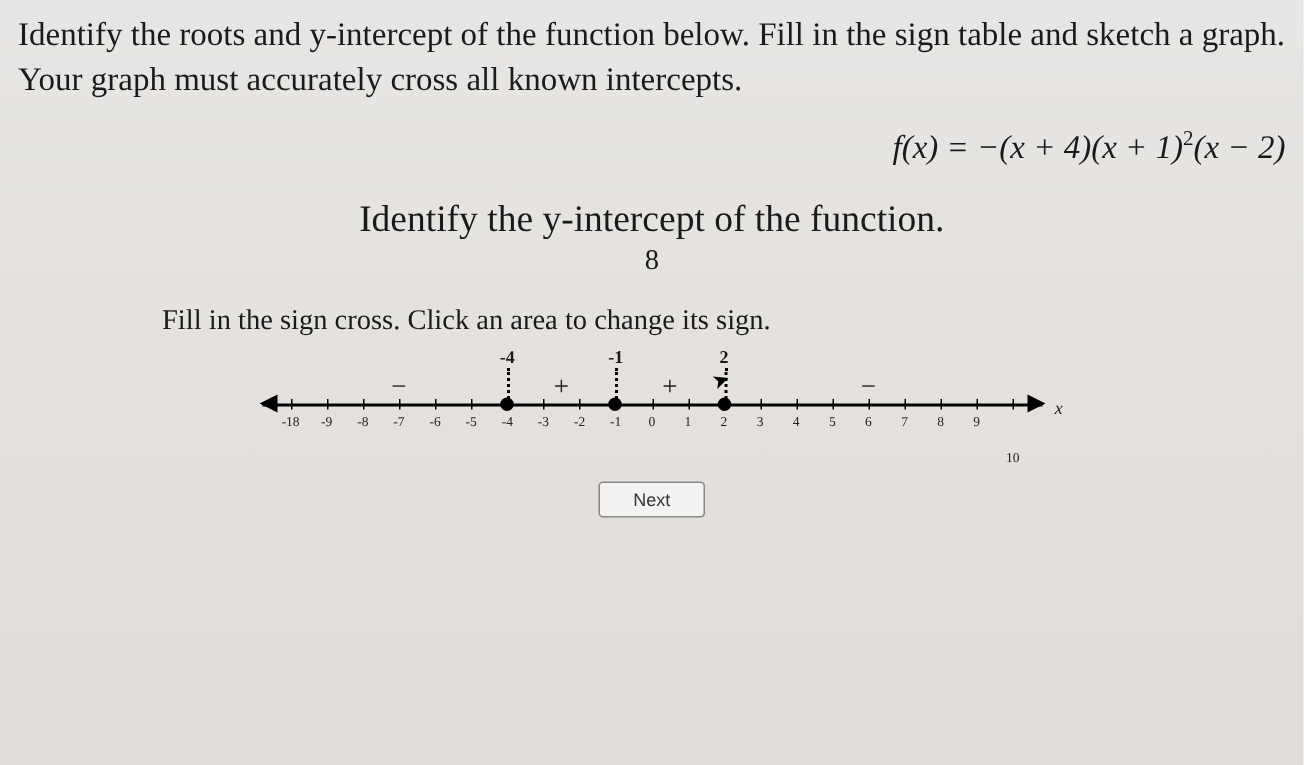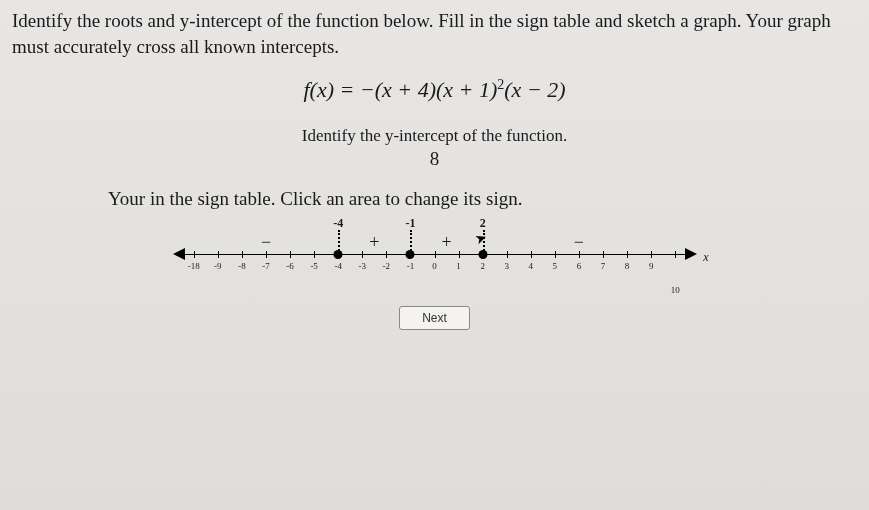--- a/index.html
+++ b/index.html
@@ -11,42 +11,42 @@
       width: 869px;
       height: 510px;
       background: linear-gradient(180deg, #e8e6e4 0%, #dfdcd9 100%);
       font-family: Georgia, 'Times New Roman', serif;
       color: #1a1a1a;
       padding: 8px 12px;
       position: relative;
       overflow: hidden;
     }
     .instructions {
-      font-size: 19px;
+      font-size: 22px;
       line-height: 1.35;
       margin-bottom: 18px;
     }
     .equation {
-      text-align: center;
+      text-align: right;
       font-size: 22px;
       font-style: italic;
       margin: 14px 0 22px 0;
       font-family: 'Times New Roman', serif;
     }
     .equation .sup {
       font-size: 14px;
       vertical-align: super;
       font-style: normal;
     }
     .section {
       text-align: center;
       margin-bottom: 18px;
     }
     .section-prompt {
-      font-size: 17px;
+      font-size: 25px;
       margin-bottom: 2px;
     }
     .answer {
       font-size: 19px;
       font-family: 'Times New Roman', serif;
     }
     .sign-prompt {
       font-size: 19px;
       margin-left: 96px;
       margin-bottom: 10px;
@@ -168,21 +168,21 @@
 
 <div class="section">
   <div class="section-prompt">Identify the y-intercept of the function.</div>
   <div class="answer">8</div>
 </div>
 
 <div class="section" style="position:relative;">
   <span class="cursor" style="left:50%; margin-left:40px; top:42px;">➤</span>
 </div>
 
-<div class="sign-prompt">Your in the sign table. Click an area to change its sign.</div>
+<div class="sign-prompt">Fill in the sign cross. Click an area to change its sign.</div>
 
 <div class="numberline-wrap">
   <div class="numberline" id="numberline">
     <div class="axis"></div>
     <div class="arrow-left"></div>
     <div class="arrow-right"></div>
     <div class="x-label">x</div>
   <div class="tick" style="left: 19.2593px;"></div>
       <div class="tick-label" style="left: 19.2593px;">-18</div>
       <div class="tick" style="left: 43.3333px;"></div>

